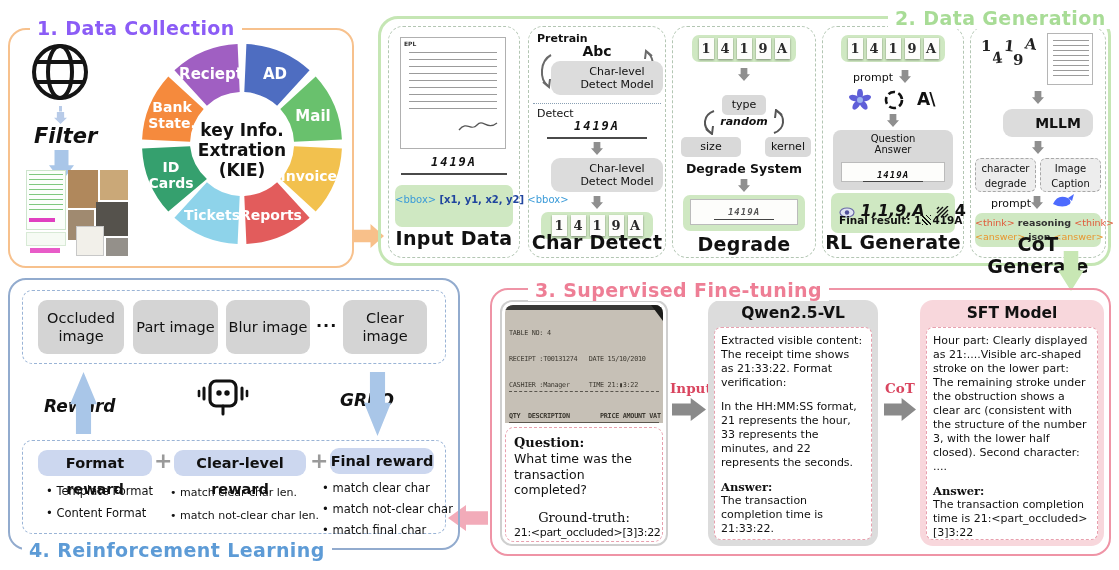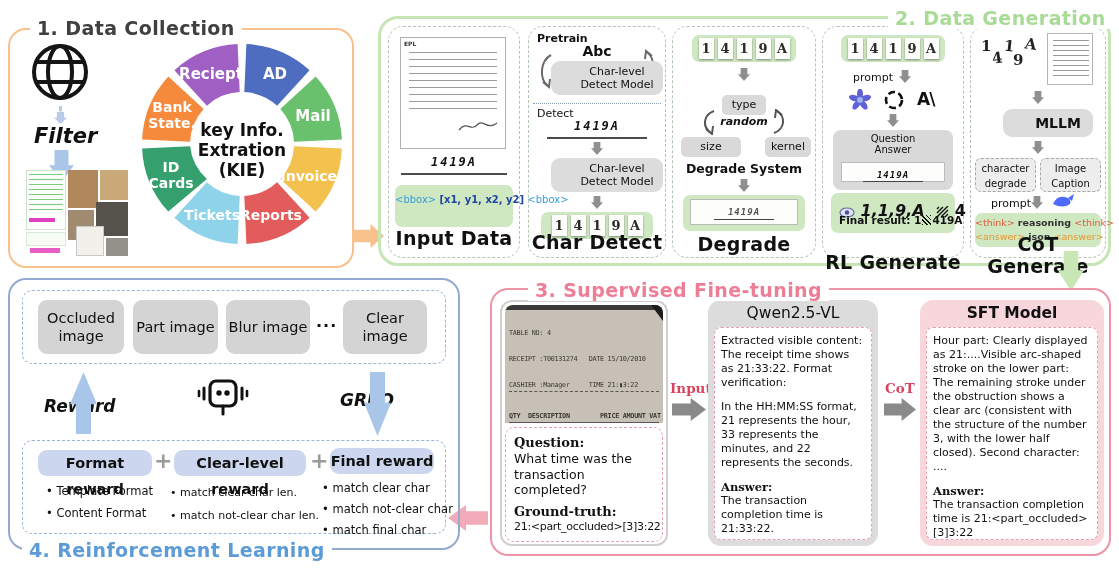--- a/index.html
+++ b/index.html
@@ -33,21 +33,21 @@
   .hand{font-style:italic;font-weight:bold;}
   .svgtxt{font-family:"DejaVu Sans",sans-serif;font-weight:bold;fill:#fff;}
   .jchar{position:absolute;font:700 15px "DejaVu Serif",serif;color:#222;}
 </style>
 </head>
 <body>
 
 <div class="stage">
 
   <div class="abs" style="left:8px;top:28px;width:346px;height:240px;border:2.5px solid #f7c18d;border-radius:18px;"></div>
-  <div class="sec-title" style="left:30px;top:17px;color:#404040;">1. Data Collection</div>
+  <div class="sec-title" style="left:30px;top:17px;color:#8b5cf6;">1. Data Collection</div>
 
   <svg class="abs" style="left:28px;top:40px;" width="64" height="64" viewBox="0 0 64 64">
     <circle cx="32" cy="32" r="26" fill="none" stroke="#151515" stroke-width="4"></circle>
     <ellipse cx="32" cy="32" rx="12" ry="26" fill="none" stroke="#151515" stroke-width="4"></ellipse>
     <line x1="8" y1="22" x2="56" y2="22" stroke="#151515" stroke-width="4"></line>
     <line x1="8" y1="42" x2="56" y2="42" stroke="#151515" stroke-width="4"></line>
   </svg>
   <div class="abs" style="left:59px;top:106px;width:0;height:14px;border-left:3px dashed #b8cbe8;"></div>
   <div class="abs fd" style="left:54px;top:112px;width:13px;height:12px;background:#b8cbe8;"></div>
   <div class="abs hand" style="left:34px;top:124px;font-size:21px;">Filter</div>
@@ -203,21 +203,21 @@
         <span style="font-style:italic;">1,1,9,A</span>
         <svg width="13" height="12" viewBox="0 0 13 12" style="vertical-align:-2px;margin-left:6px;">
             <path d="M1 11 L12 0 M1 7 L7 1 M5 11 L12 4 M1 3 L3 1 M9 11 L12 8" stroke="#111" stroke-width="1.4"></path>
           </svg>
         <span style="font-weight:bold;">4</span>
       </div>
       <div class="abs" style="left:8px;top:21px;width:112px;white-space:nowrap;font-size:10.5px;font-weight:bold;">
         <span>Final result: 1</span><span class="hatch"></span><span>419A</span>
       </div>
     </div>
-    <div class="collbl" style="top:224px;">RL Generate</div>
+    <div class="collbl" style="top:204px;">RL Generate</div>
   </div>
 
   <div class="dcol" style="left:970px;top:26px;width:134px;height:230px;">
     <div class="abs" style="left:8px;top:6px;width:62px;height:50px;">
       <span class="jchar" style="left:2px;top:4px;">1</span>
       <span class="jchar" style="left:13px;top:16px;transform:rotate(-8deg);">4</span>
       <span class="jchar" style="left:25px;top:4px;transform:rotate(6deg);">1</span>
       <span class="jchar" style="left:34px;top:18px;">9</span>
       <span class="jchar" style="left:46px;top:2px;transform:rotate(8deg);">A</span>
     </div>
@@ -275,30 +275,30 @@
         
         
         
         
         
       </div>
     </div>
     <div class="abs" style="left:3px;top:125px;width:158px;height:115px;border:1.6px dashed #e8a0ae;border-radius:9px;padding:7px 8px;">
       <div style="font-family:'DejaVu Serif',serif;font-weight:bold;font-size:13px;">Question:</div>
       <div style="font-size:12.5px;line-height:1.25;margin-top:1px;">What time was the transaction completed?</div>
-      <div style="font-family:'DejaVu Serif',serif;font-weight:bold;font-size:13px;margin-top:6px;">Ground-truth:</div>
+      <div style="font-family:'DejaVu Serif',serif;font-weight:normal;font-size:13px;margin-top:12px;text-align:center;">Ground-truth:</div>
       <div style="font-size:11px;letter-spacing:-0.3px;white-space:nowrap;margin-top:1px;">21:&lt;part_occluded&gt;[3]3:22</div>
     </div>
   </div>
 
   <div class="abs ctr" style="left:670px;top:380px;width:40px;color:#d9455f;font-family:'DejaVu Serif',serif;font-weight:bold;font-size:13.5px;">Input</div>
   <div class="abs fr" style="left:672px;top:398px;width:34px;height:23px;background:#8a8a8a;"></div>
 
   <div class="abs" style="left:708px;top:300px;width:170px;height:246px;background:#dcdcdc;border-radius:13px;">
-    <div class="ctr" style="font-size:15.5px;font-weight:normal;margin-top:4px;">Qwen2.5-VL</div>
+    <div class="ctr" style="font-size:15.5px;font-weight:bold;margin-top:4px;">Qwen2.5-VL</div>
     <div class="abs qacard-txt" style="left:6px;top:27px;width:158px;height:213px;background:#fff;border:1.6px dashed #e8a0ae;border-radius:7px;padding:6px 6px;">
       <p>Extracted visible content: The receipt time shows as 21:33:22. Format verification:</p>
       <p>In the HH:MM:SS format, 21 represents the hour, 33 represents the minutes, and 22 represents the seconds.</p>
       <div style="font-family:'DejaVu Serif',serif;font-weight:bold;font-size:11.5px;">Answer:</div>
       <div>The transaction completion time is 21:33:22.</div>
     </div>
   </div>
 
   <div class="abs ctr" style="left:882px;top:380px;width:36px;color:#d9455f;font-family:'DejaVu Serif',serif;font-weight:bold;font-size:13.5px;">CoT</div>
   <div class="abs fr" style="left:884px;top:398px;width:32px;height:23px;background:#8a8a8a;"></div>

